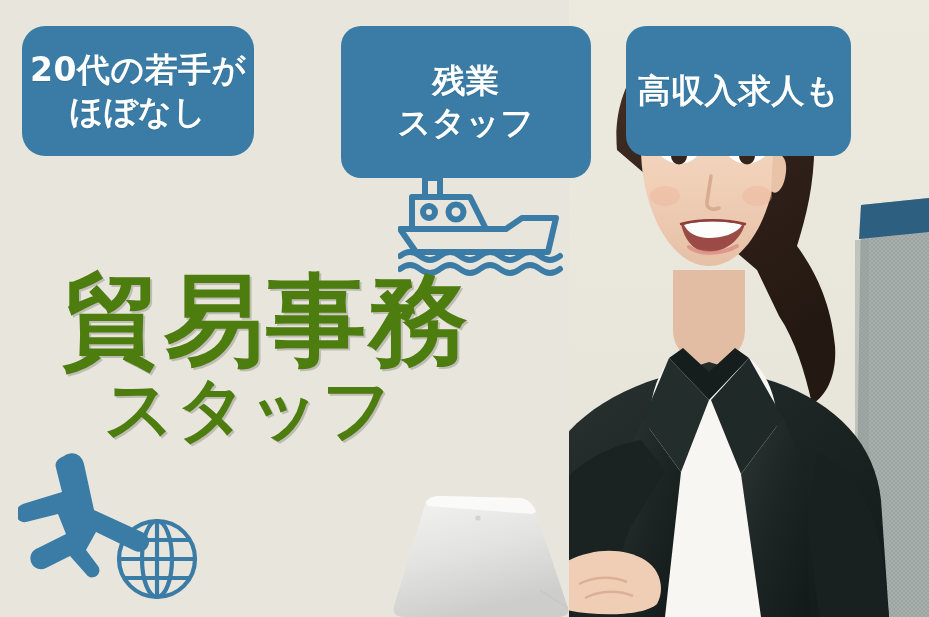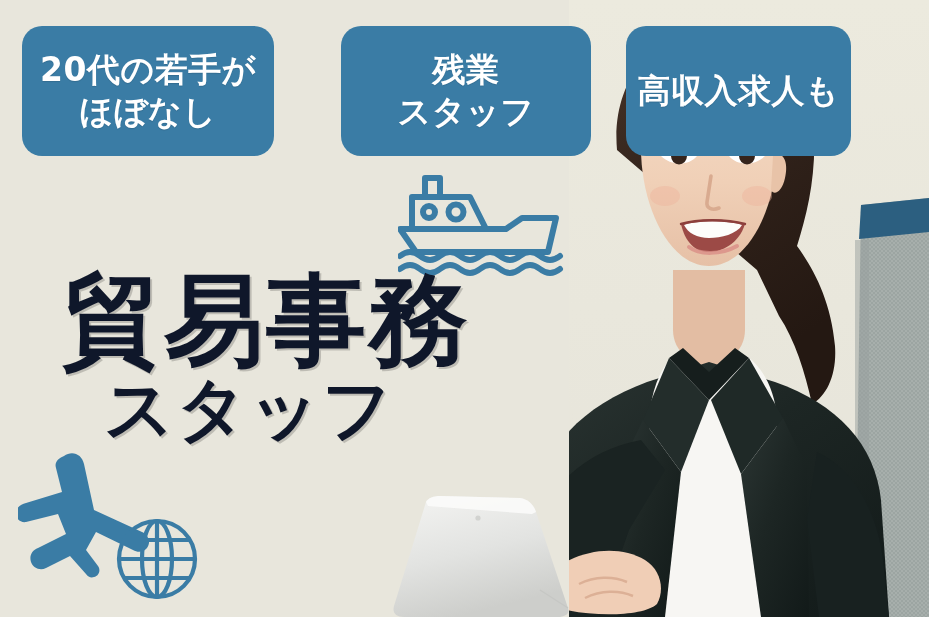--- a/index.html
+++ b/index.html
@@ -35,31 +35,31 @@
     font-size: 33px;
     line-height: 1.28;
     letter-spacing: 0.5px;
     text-align: center;
     box-sizing: border-box;
     z-index: 30;
     text-shadow: 0 1px 1px rgba(0,0,0,0.12);
   }
   .badge span { display: block; white-space: nowrap; }
 
-  #badge-1 { left: 22px;  top: 26px; width: 252px; height: 130px; }
-  #badge-2 { left: 341px; top: 26px; width: 250px; height: 130px; }
+  #badge-1 { left: 22px;  top: 26px; width: 232px; height: 130px; border-radius: 23px; }
+  #badge-2 { left: 341px; top: 26px; width: 250px; height: 152px; }
   #badge-3 { left: 626px; top: 26px; width: 225px; height: 130px; }
 
   
   #headline {
     position: absolute;
     left: 62px;
     top: 270px;
     z-index: 25;
-    color: #0f172a;
+    color: #4d7c0f;
     font-family: "DejaVu Serif", "Liberation Serif", serif;
     font-weight: 700;
     line-height: 1.0;
     text-shadow: 2px 2px 0 rgba(0,0,0,0.18);
     pointer-events: none;
   }
   #headline .line {
     display: block;
     white-space: nowrap;
     letter-spacing: 2px;

